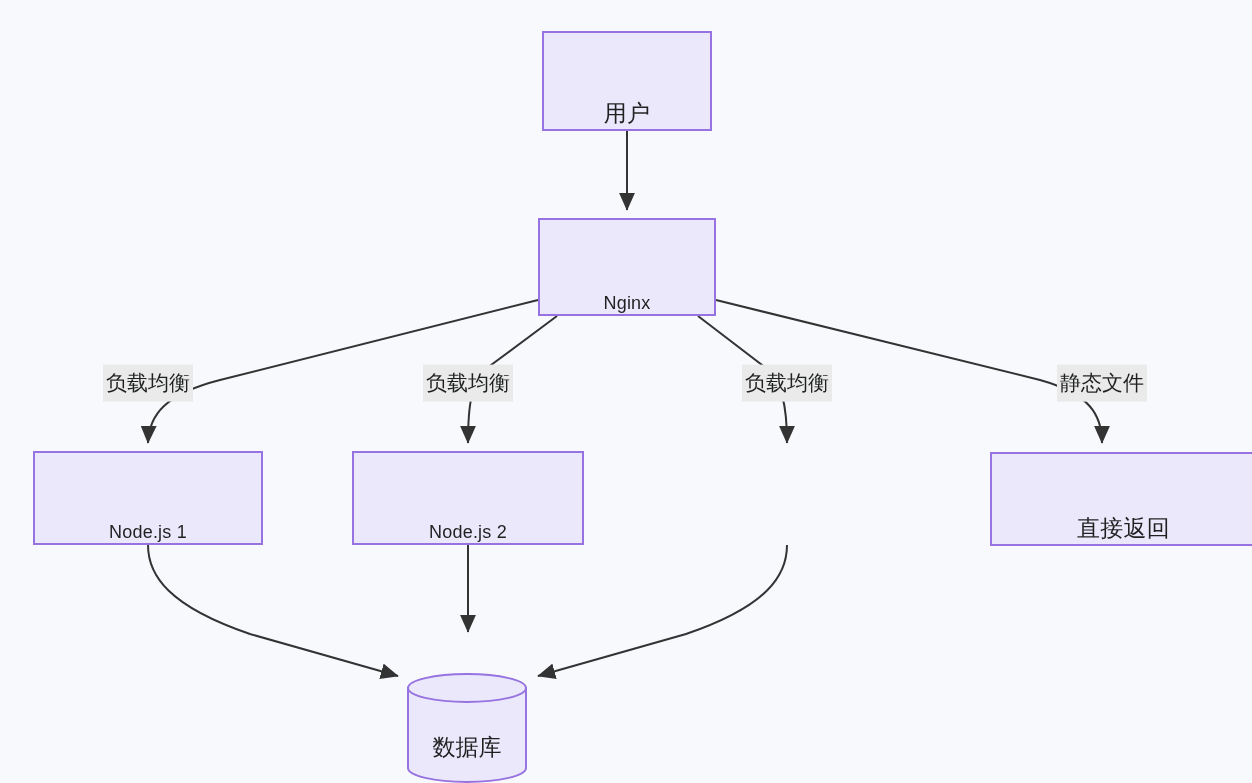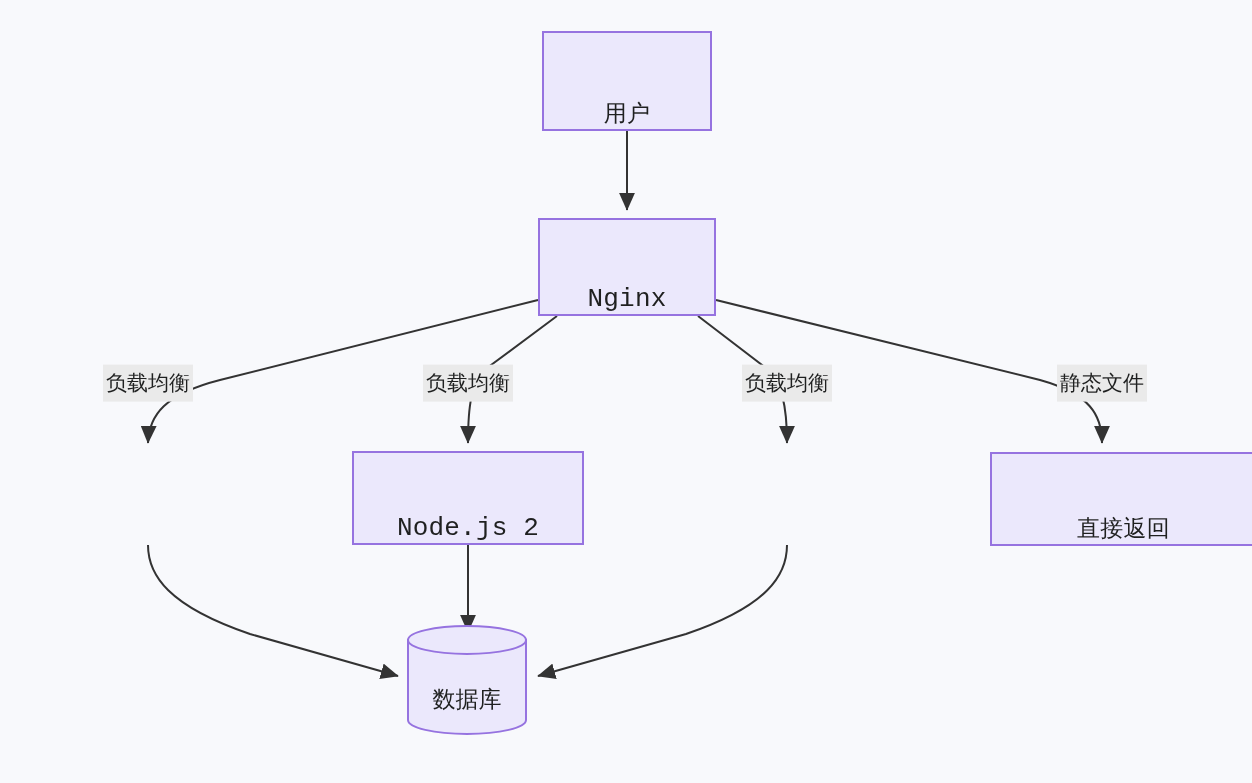--- a/index.html
+++ b/index.html
@@ -39,22 +39,22 @@
     z-index: 3;
   }
   .node-text {
     white-space: nowrap;
   }
   .node.cjk .node-text {
     font-family: "DejaVu Sans", "Liberation Sans", sans-serif;
     font-size: 23px;
   }
   .node.latin .node-text {
-    font-family: Liberation Mono, monospace;
-    font-size: 26px;
+    font-family: Liberation Sans, sans-serif;
+    font-size: 18px;
   }
   
   .db-node {
     position: absolute;
     z-index: 3;
   }
   .db-shape {
     position: absolute;
     left: 0;
     top: 0;
@@ -113,31 +113,34 @@
   </svg>
 
   <div class="node cjk" style="left:542px; top:31px; width:170px; height:100px;">
     <span class="node-text">用户</span>
   </div>
 
   <div class="node latin" style="left:538px; top:218px; width:178px; height:98px;">
     <span class="node-text">Nginx</span>
   </div>
 
+  <div class="node latin" style="left:33px; top:451px; width:230px; height:94px;">
+    <span class="node-text">Node.js 1</span>
+  </div>
 
   <div class="node latin" style="left:352px; top:451px; width:232px; height:94px;">
     <span class="node-text">Node.js 2</span>
   </div>
 
 
   <div class="node cjk" style="left:990px; top:452px; width:267px; height:94px;">
     <span class="node-text">直接返回</span>
   </div>
 
-  <div class="db-node" style="left:406px; top:624px; width:122px; height:112px;">
+  <div class="db-node" style="left:406px; top:672px; width:122px; height:112px;">
     <svg class="db-shape" width="122" height="112" viewBox="0 0 122 112" xmlns="http://www.w3.org/2000/svg">
       <path d="M2,16 L2,96 A59,14 0 0 0 120,96 L120,16 Z" fill="#ebe8fc" stroke="#9673e0" stroke-width="2"></path>
       <ellipse cx="61" cy="16" rx="59" ry="14" fill="#ebe8fc" stroke="#9673e0" stroke-width="2"></ellipse>
     </svg>
     <div class="db-label" style="top:60px;">数据库</div>
   </div>
 
   <div class="edge-label" style="left:148px; top:383px;">负载均衡</div>
 
   <div class="edge-label" style="left:468px; top:383px;">负载均衡</div>

